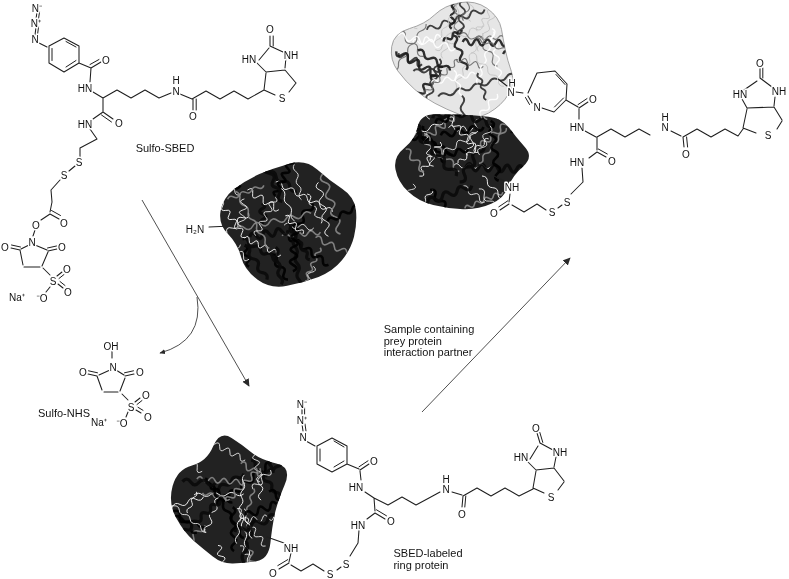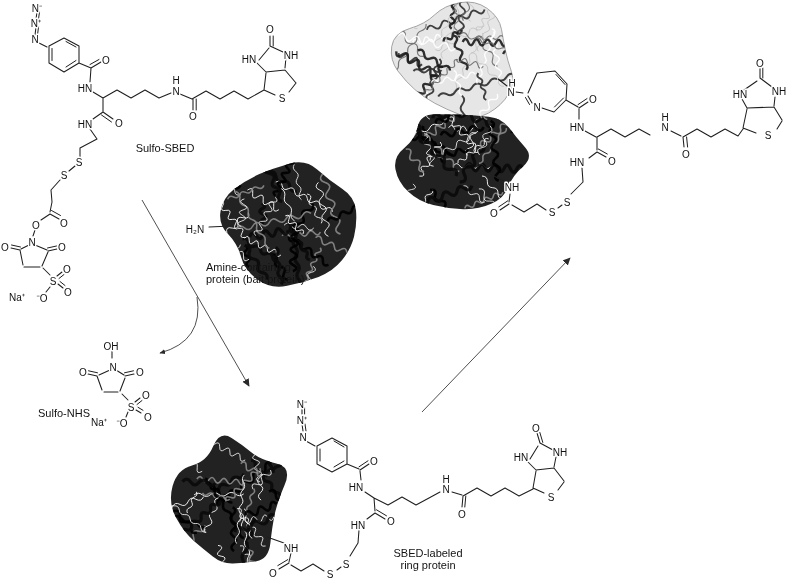--- a/index.html
+++ b/index.html
@@ -6,21 +6,21 @@
   .stage{position:relative;width:789px;height:579px;background:#ffffff;overflow:hidden;
          font-family:"Liberation Sans",sans-serif}
   svg.scheme{position:absolute;left:0;top:0}
   .bond{fill:none;stroke:#1f1f1f;stroke-width:1.05;stroke-linecap:round;stroke-linejoin:round}
   .dbond{fill:none;stroke:#1f1f1f;stroke-width:1.0;stroke-linecap:round}
   .arrow{fill:none;stroke:#3c3c3c;stroke-width:0.9}
   text.atom{font-family:"Liberation Sans",sans-serif;font-size:10px;fill:#111;
             text-anchor:middle;paint-order:stroke;stroke:#ffffff;stroke-width:2.8px;
             stroke-linejoin:round}
   .cap{position:absolute;font-size:11px;line-height:11.5px;color:#131313;white-space:nowrap}
-  .cap.center{transform:translateX(-50%);text-align:center}
+  .cap.center{transform:translateX(-50%);text-align:left}
 </style>
 </head>
 <body>
 
 <div class="stage">
 
   <svg class="scheme" width="789" height="579" viewBox="0 0 789 579">
     <defs id="svg-defs">
       <marker id="ah" viewBox="0 0 10 10" refX="8.5" refY="5" markerWidth="9" markerHeight="9" orient="auto">
         <path d="M0,0.5 L9.5,5 L0,9.5 Z" fill="#2a2a2a"></path>
@@ -423,28 +423,29 @@
 
     <g>
       <path class="arrow" marker-end="url(#ah)" d="M142,200 L249,386"></path>
       <path class="arrow" marker-end="url(#ah2)" d="M197,297 Q204,341 160,353"></path>
       <path class="arrow" marker-end="url(#ah)" d="M422,412 L570,258"></path>
     </g>
   </svg>
 
   <div class="cap center" style="left:165px;top:143px">Sulfo-SBED</div>
 
-  <div class="cap" style="left:206px;top:262px">
-    <div>Amine-containing</div>
-    <div>protein (bait protein)</div>
-  </div>
 
   <div class="cap center" style="left:64px;top:408px">Sulfo-NHS</div>
 
   <div class="cap center" style="left:428px;top:548px">
     <div>SBED-labeled</div>
     <div>ring protein</div>
   </div>
 
 
+  <div class="cap center" style="left:429px;top:324px">
+    <div>Sample containing</div>
+    <div>prey protein</div>
+    <div>interaction partner</div>
+  </div>
 
 
 </div>
 
 </body></html>

